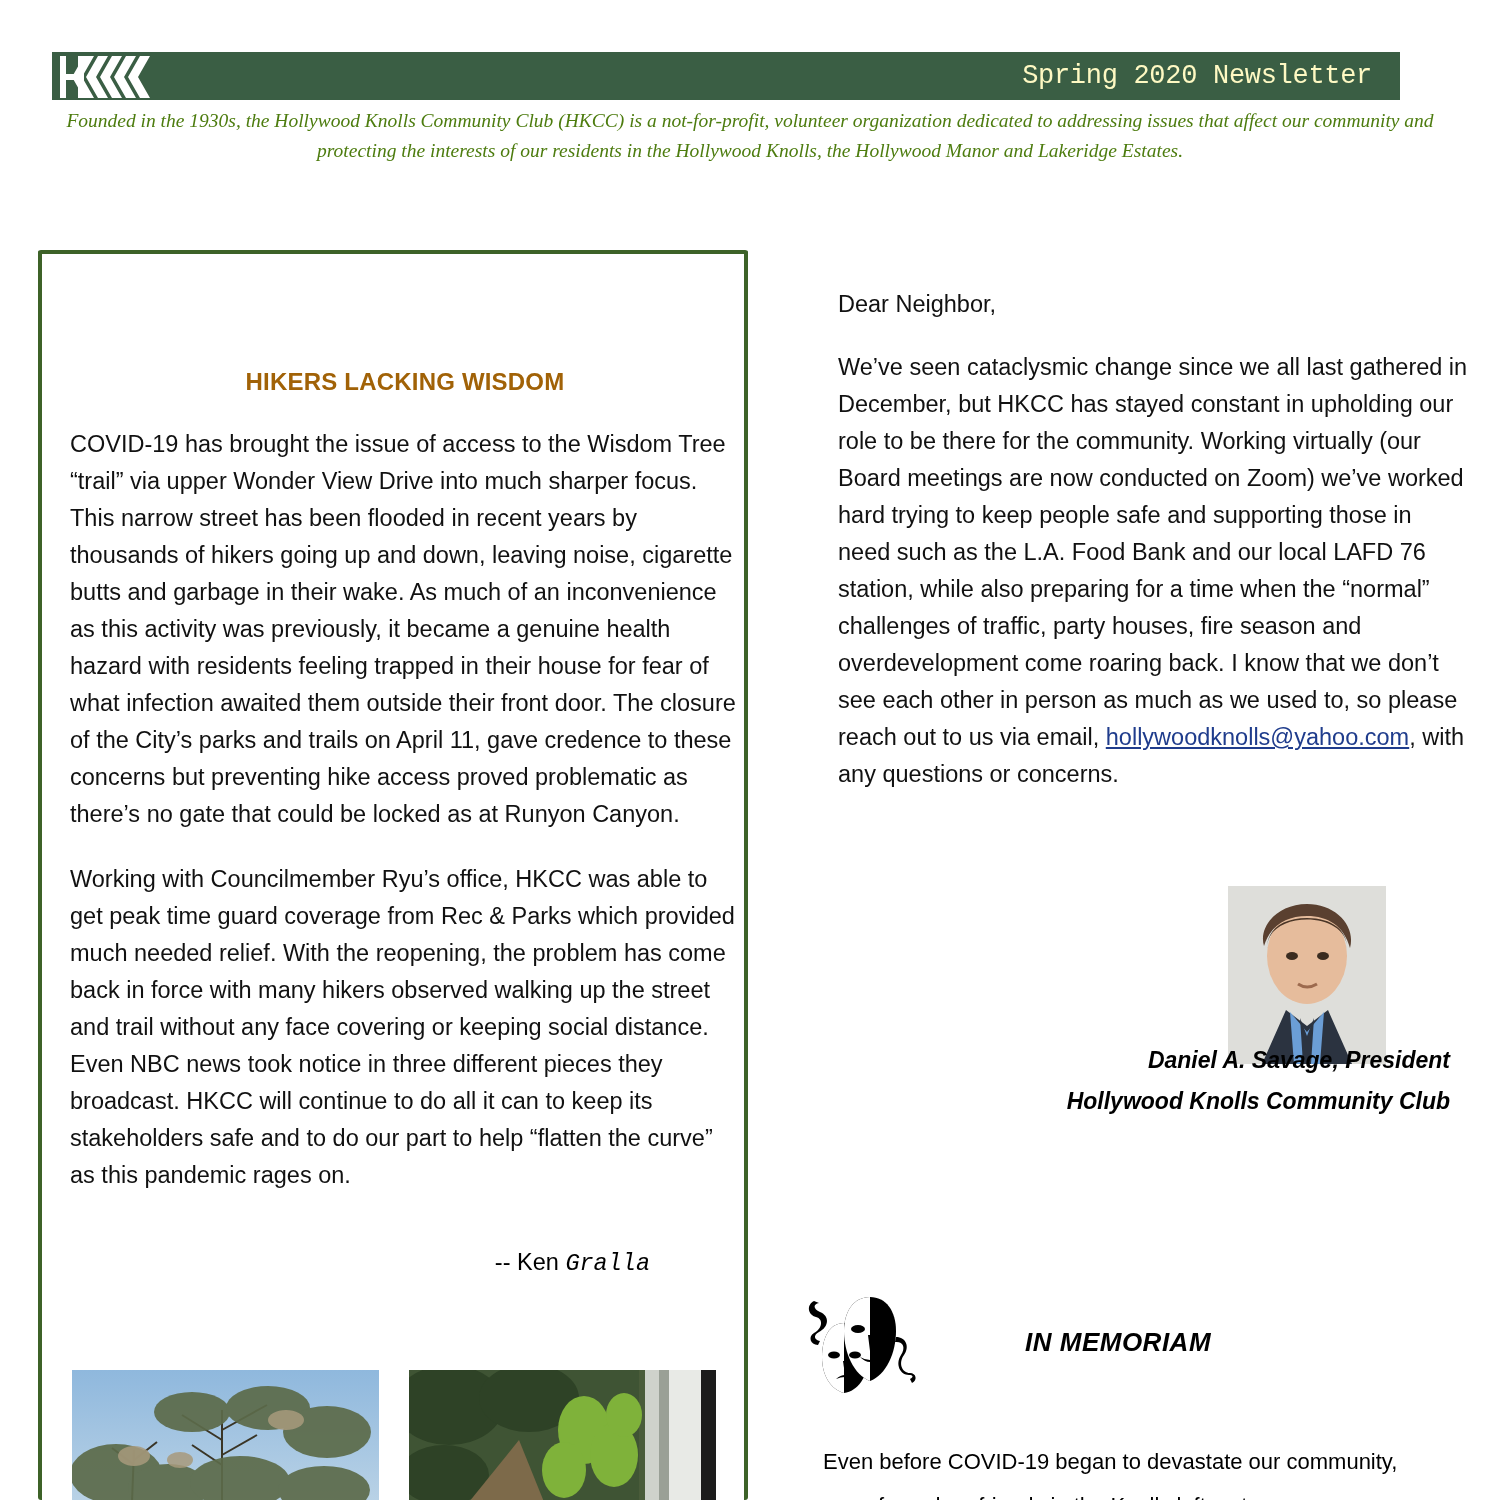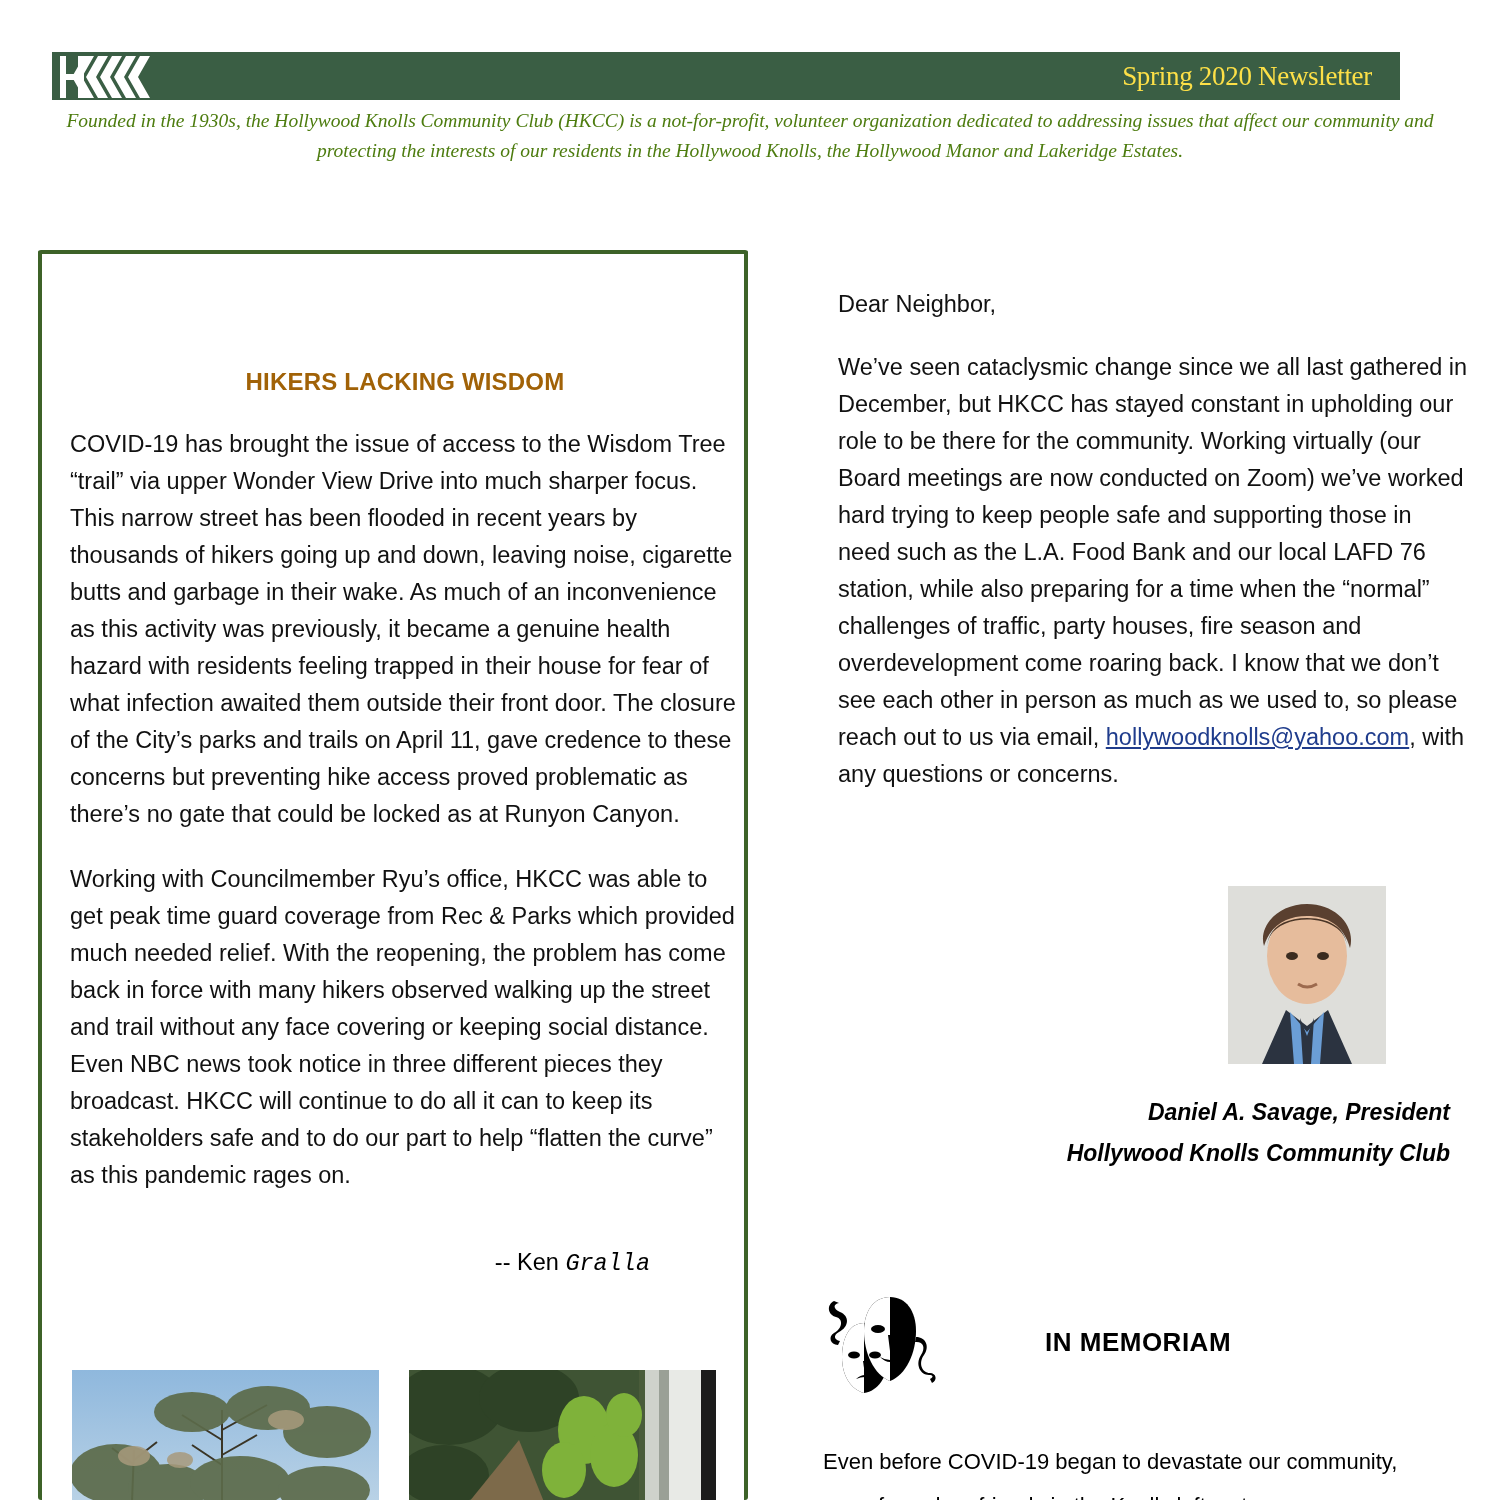--- a/index.html
+++ b/index.html
@@ -30,23 +30,23 @@
     left: 0px;
     top: -6px;
     width: 120px;
     height: 62px;
   }
   .masthead-title {
     position: absolute;
     right: 28px;
     top: 50%;
     transform: translateY(-50%);
-    color: #fde047;
+    color: #fef9c3;
     font-size: 27px;
-    font-family: Liberation Serif, serif;
+    font-family: Liberation Mono, monospace;
     letter-spacing: -0.3px;
     white-space: nowrap;
   }
 
   .tagline {
     position: absolute;
     left: 50px;
     top: 106px;
     width: 1400px;
     text-align: center;
@@ -135,35 +135,36 @@
     top: 886px;
     width: 158px;
     height: 178px;
     overflow: hidden;
     background: #dcdcdc;
   }
 
   .signature {
     position: absolute;
     left: 810px;
-    top: 1092px;
+    top: 1040px;
     width: 640px;
     text-align: right;
     font-size: 23px;
     font-weight: bold;
     font-style: italic;
     line-height: 41px;
   }
 
   .memoriam-head {
     position: absolute;
-    left: 820px;
+    left: 800px;
     top: 1285px;
     width: 650px;
     height: 110px;
+    font-style: italic;
   }
   .masks-icon {
     position: absolute;
     left: 0px;
     top: 0px;
     width: 130px;
     height: 110px;
   }
   .memoriam-title {
     position: absolute;

